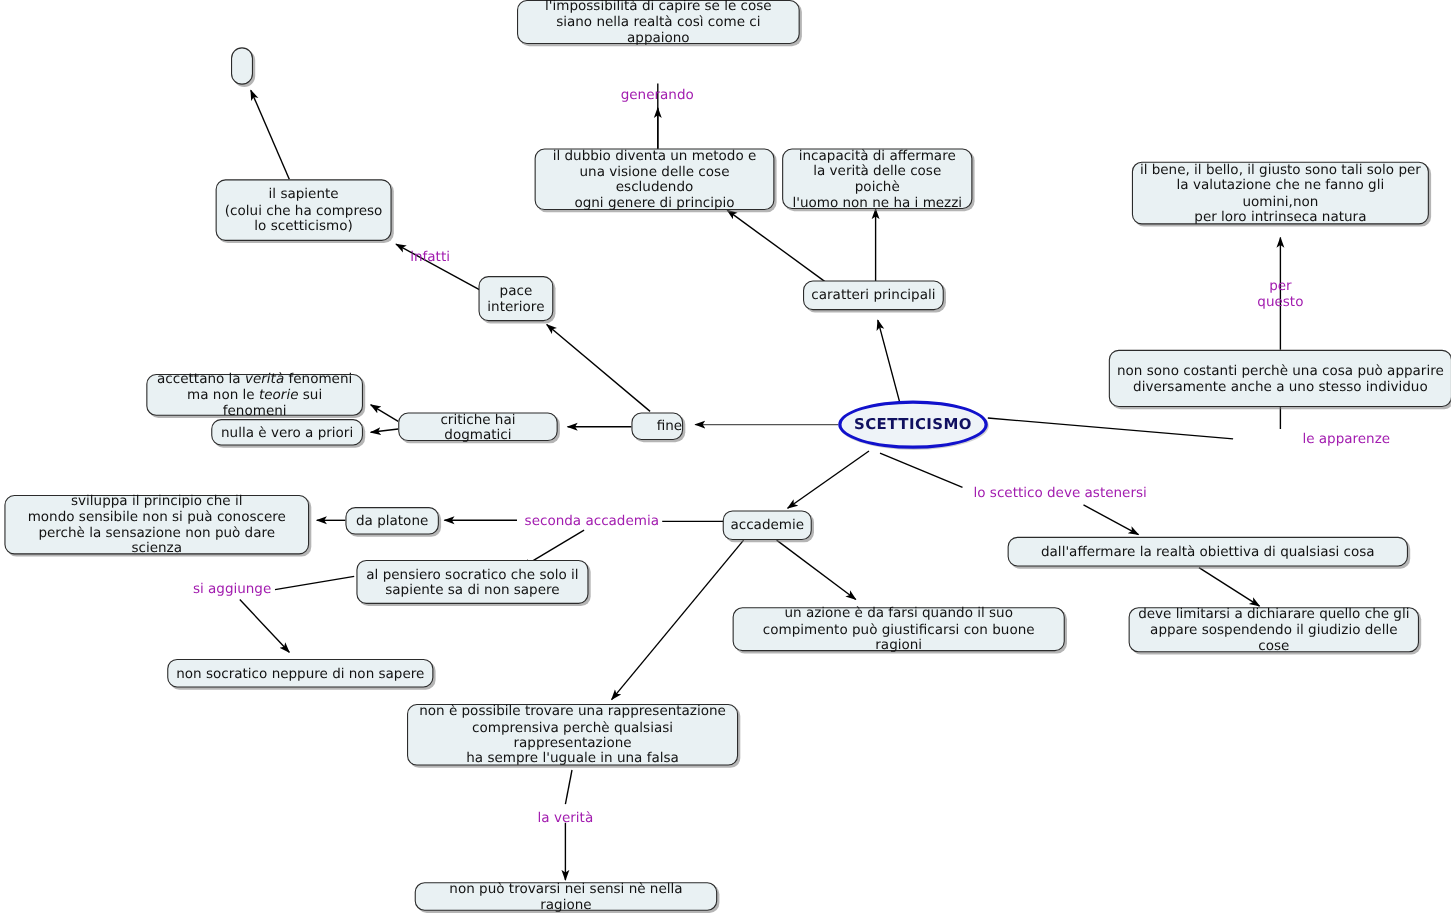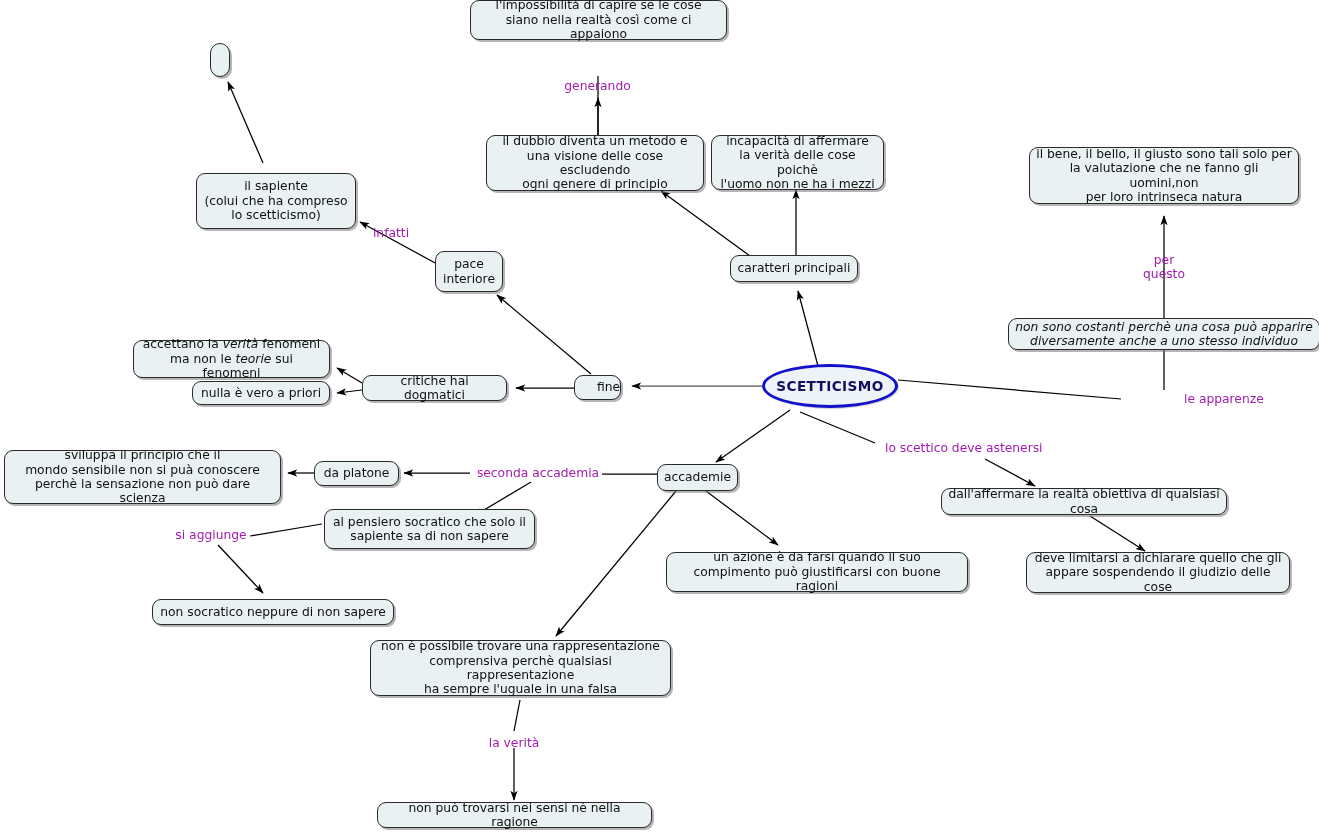--- a/index.html
+++ b/index.html
@@ -144,34 +144,34 @@
 siano nella realtà così come ci appaiono</div>
 
   <div class="node" style="left:486px; top:135px; width:218px; height:56px;">il dubbio diventa un metodo e
 una visione delle cose escludendo
 ogni genere di principio</div>
 
   <div class="node" style="left:711px; top:135px; width:173px; height:55px;">incapacità di affermare
 la verità delle cose poichè
 l'uomo non ne ha i mezzi</div>
 
-  <div class="node" style="left:196px; top:163px; width:160px; height:56px;margin-top:10px;">il sapiente
+  <div class="node" style="left:196px; top:163px; width:160px; height:56px;">il sapiente
 (colui che ha compreso
 lo scetticismo)</div>
 
   <div class="node" style="left:730px; top:255px; width:128px; height:27px;text-align:center;">caratteri principali</div>
 
   <div class="node" style="left:1029px; top:147px; width:270px; height:57px;">il bene, il bello, il giusto sono tali solo per
 la valutazione che ne fanno gli uomini,non
 per loro intrinseca natura</div>
 
   <div class="node" style="left:435px; top:251px; width:68px; height:41px;">pace
 interiore</div>
 
-  <div class="node" style="left:1008px; top:318px; width:312px; height:32px;font-style:italic;">non sono costanti perchè una cosa può apparire
+  <div class="node" style="left:1008px; top:318px; width:312px; height:52px;">non sono costanti perchè una cosa può apparire
 diversamente anche a uno stesso individuo</div>
 
   <div class="node" style="left:133px; top:340px; width:197px; height:38px; white-space:normal;">
     <div style="width:100%;">
       <div><span>accettano la </span><span class="ital">verità</span><span> fenomeni</span></div>
       <div><span>ma non le </span><span class="ital">teorie</span><span> sui fenomeni</span></div>
     </div>
   </div>
 
   <div class="node" style="left:192px; top:381px; width:138px; height:24px;">nulla è vero a priori</div>
@@ -189,21 +189,21 @@
   <div class="node" style="left:657px; top:464px; width:81px; height:27px;">accademie</div>
 
   <div class="node" style="left:324px; top:509px; width:211px; height:40px;">al pensiero socratico che solo il
 sapiente sa di non sapere</div>
 
   <div class="node" style="left:152px; top:599px; width:242px; height:26px;">non socratico neppure di non sapere</div>
 
   <div class="node" style="left:666px; top:552px; width:302px; height:40px;">un azione è da farsi quando il suo
 compimento può giustificarsi con buone ragioni</div>
 
-  <div class="node" style="left:941px; top:488px; width:286px; height:27px;">dall'affermare la realtà obiettiva di qualsiasi cosa</div>
+  <div class="node" style="left:916px; top:488px; width:364px; height:27px;">dall'affermare la realtà obiettiva di qualsiasi cosa</div>
 
   <div class="node" style="left:1026px; top:552px; width:264px; height:41px;">deve limitarsi a dichiarare quello che gli
 appare sospendendo il giudizio delle cose</div>
 
   <div class="node" style="left:370px; top:640px; width:301px; height:56px;">non è possibile trovare una rappresentazione
 comprensiva perchè qualsiasi rappresentazione
 ha sempre l'uguale in una falsa</div>
 
   <div class="node" style="left:377px; top:802px; width:275px; height:26px;">non può trovarsi nei sensi nè nella ragione</div>
 

